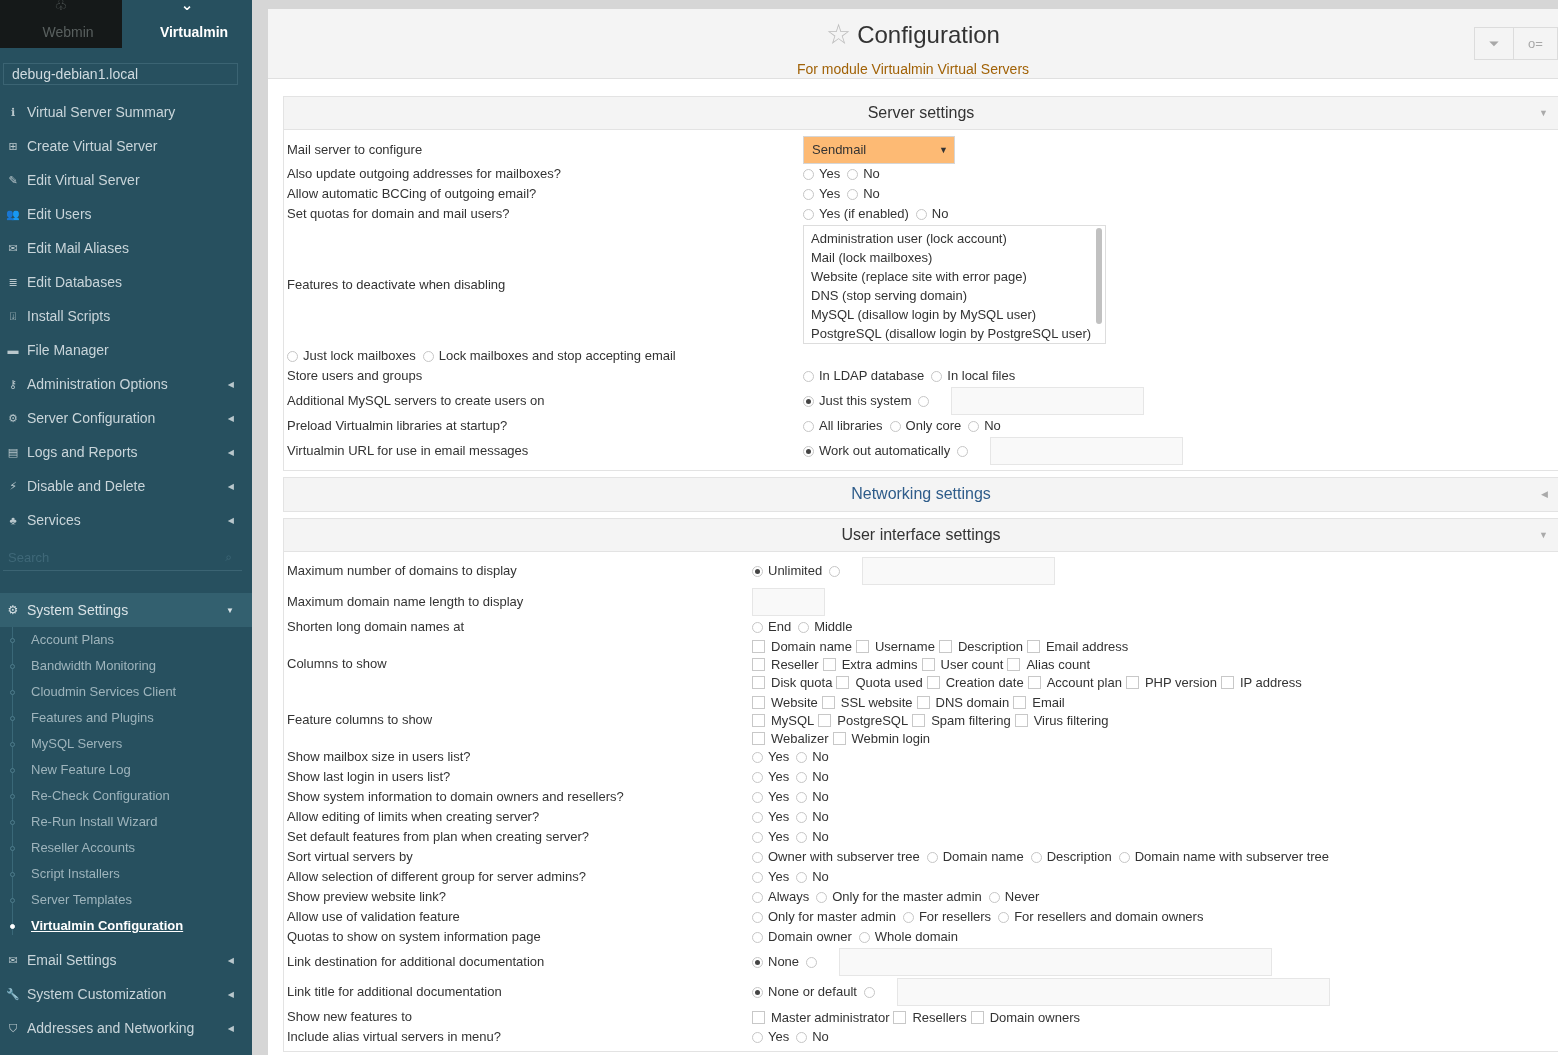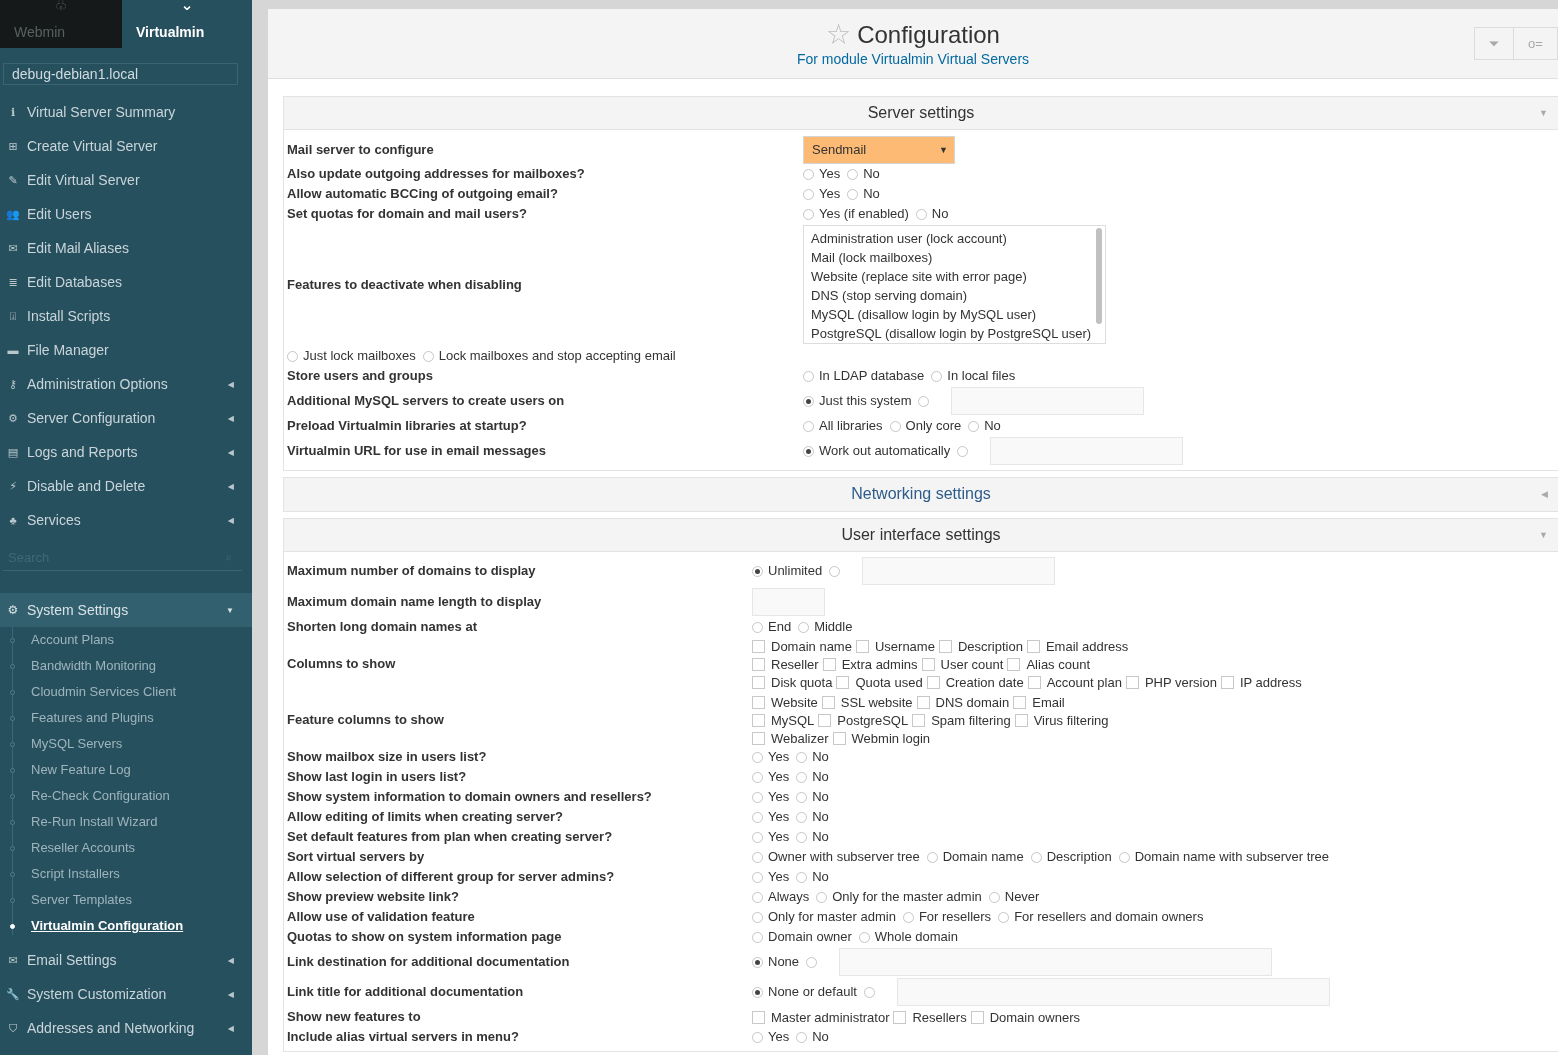--- a/index.html
+++ b/index.html
@@ -6,21 +6,21 @@
   html, body { width: 1558px; height: 1055px; overflow: hidden; }
   body { font-family: "Liberation Sans", "DejaVu Sans", sans-serif; font-size: 13px; color: #333; background: #d6d6d6; position: relative; }
 
   
   #sidebar { position: absolute; left: 0; top: 0; width: 252px; height: 1055px; background: #27505f; color: #c7d3d8; }
   .top-tabs { display: flex; height: 48px; }
   .top-tab { width: 122px; height: 48px; text-align: center; position: relative; font-size: 14px; cursor: pointer; }
   .top-tab.webmin { background: #151919; color: #59605f; }
   .top-tab.virtualmin { width: 130px; background: #27505f; color: #fff; font-weight: bold; }
   .top-tab .ti { position: absolute; top: -4px; left: 0; right: 0; text-align: center; font-size: 15px; line-height: 18px; }
-  .top-tab .tl { position: absolute; top: 24px; left: 14px; right: 0; text-align: left; }
+  .top-tab .tl { position: absolute; top: 24px; left: 14px; right: 0; text-align: center; }
   .domain-select { margin: 15px 14px 0 3px; height: 22px; border: 1px solid #3b6473; color: #d0dbe0; font-size: 14px; padding: 2px 8px; line-height: 16px; cursor: pointer; }
   .nav { margin-top: 10px; }
   .nav-item { height: 34px; display: flex; align-items: center; padding-left: 6px; font-size: 14px; color: #c9d5da; cursor: pointer; position: relative; }
   .nav-item .ic { width: 14px; font-size: 11px; text-align: center; margin-right: 7px; color: #b9c7cc; }
   .nav-item .caret { position: absolute; right: 18px; font-size: 8px; color: #b9c7cc; }
   .nav-search { margin: 8px 10px 0 3px; height: 26px; border-bottom: 1px solid #3b6473; display: flex; align-items: center; padding-left: 5px; position: relative; }
   .nav-search input { background: transparent; border: 0; outline: 0; color: #14b8a6; font-size: 13px; width: 200px; font-family: inherit; }
   .nav-search input::placeholder { color: #3f6878; }
   .nav-search .sic { position: absolute; right: 10px; top: 5px; color: #3f6878; font-size: 12px; }
   .nav-group { margin-top: 22px; }
@@ -33,33 +33,33 @@
   .sub-item .dot { position: absolute; left: 10px; top: 11px; width: 5px; height: 5px; border-radius: 50%; border: 1px solid #4f7d8c; background: #27505f; }
   .sub-item.active { color: #fff; font-weight: bold; text-decoration: underline; }
   .sub-item.active .dot { background: #fff; border-color: #fff; }
 
   
   #main { position: absolute; left: 268px; top: 9px; width: 1290px; height: 1046px; background: #fff; }
   .header { height: 70px; background: #f4f4f4; border-bottom: 1px solid #e0e0e0; position: relative; text-align: center; }
   .header .title-row { padding-top: 12px; display: flex; justify-content: center; align-items: center; }
   .star { font-size: 28px; color: #bdbdbd; margin-right: 6px; line-height: 28px; }
   .title { font-size: 24px; color: #333; }
-  .subtitle { font-size: 14px; color: #0369a1; margin-top: 2px; }
+  .subtitle { font-size: 14px; color: #a16207; margin-top: 12px; }
   .hdr-btns { position: absolute; right: 0; top: 18px; display: flex; }
   .hdr-btn { width: 40px; height: 33px; border: 1px solid #dcdcdc; background: #f4f4f4; color: #a8a8a8; display: flex; align-items: center; justify-content: center; font-size: 13px; cursor: pointer; }
   .hdr-btn + .hdr-btn { border-left: 0; width: 44px; }
 
   .section { margin: 0 0 0 15px; border: 1px solid #e3e3e3; border-right: 0; }
   .section-head { height: 33px; background: #f4f4f4; text-align: center; line-height: 32px; font-size: 16px; color: #333; position: relative; cursor: pointer; border-bottom: 1px solid #e3e3e3; }
   .section-head.collapsed { border-bottom: 0; color: #2e5c8a; }
   .section-head .tgl { position: absolute; right: 10px; top: 0; font-size: 9px; color: #aaa; }
   .section-body { padding: 4px 0 4px 3px; }
 
   .row { display: flex; align-items: flex-end; }
-  .lbl { font-size: 13px; font-weight: bold; color: #333; line-height: 20px; }
+  .lbl { font-size: 13px; font-weight: normal; color: #333; line-height: 20px; }
   .s1 .lbl { width: 516px; }
   .s3 .lbl { width: 465px; }
   .val { font-size: 13px; line-height: 20px; color: #333; display: flex; flex-wrap: wrap; align-items: center; }
   .opt { display: inline-flex; align-items: center; margin-right: 7px; cursor: pointer; }
   .radio { width: 11px; height: 11px; border-radius: 50%; border: 1px solid #c6c6c6; background: #fff; margin-right: 5px; position: relative; display: inline-block; }
   .radio.on::after { content: ""; position: absolute; left: 2px; top: 2px; width: 5px; height: 5px; border-radius: 50%; background: #444; }
   .cb { width: 13px; height: 13px; border: 1px solid #c8c8c8; background: #fff; margin-right: 6px; display: inline-block; }
   .txt { height: 28px; border: 1px solid #e6e6e6; background: #f9f9f9; display: inline-block; }
   .select { width: 152px; height: 28px; border: 1px solid #d6d6d6; display: flex; align-items: center; padding: 0 8px; font-size: 13px; position: relative; cursor: pointer; background: #fdba74; }
   .select .arr { position: absolute; right: 6px; font-size: 9px; }

